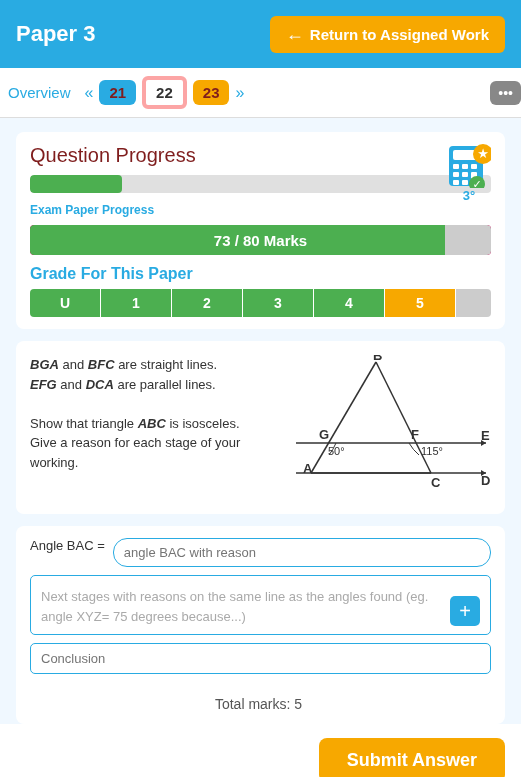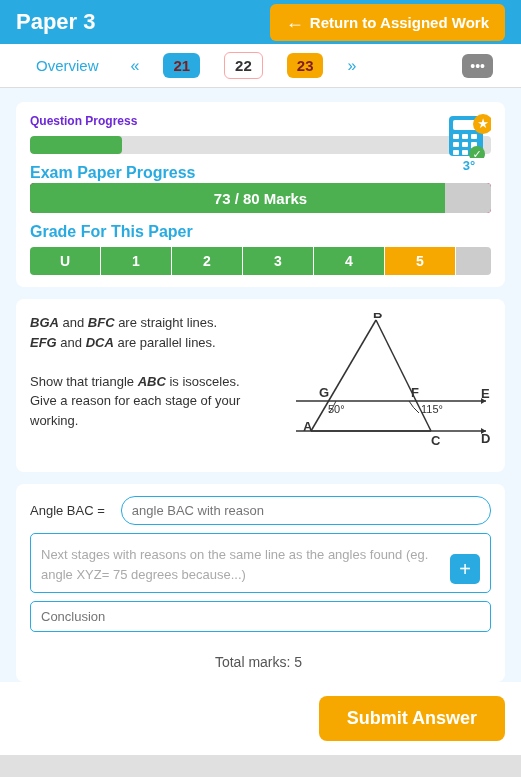--- a/index.html
+++ b/index.html
@@ -11,21 +11,21 @@
       overflow-x: hidden;
     }
 
     
     .header {
       background: #29abe2;
       display: flex;
       align-items: center;
       justify-content: space-between;
       padding: 10px 16px;
-      height: 44px;
+      height: 68px;
     }
     .header-title {
       color: white;
       font-size: 22px;
       font-weight: bold;
     }
     .return-btn {
       background: #f7a800;
       color: white;
       border: none;
@@ -40,22 +40,22 @@
     }
     .return-btn .arrow-icon {
       font-size: 18px;
     }
 
     
     .nav-bar {
       background: white;
       display: flex;
       align-items: center;
-      padding: 8px 28px;
-      gap: 24px;
+      padding: 8px 0;
+      gap: 6px;
       border-bottom: 1px solid #ddd;
     }
     .nav-overview {
       color: #29abe2;
       font-size: 15px;
       cursor: pointer;
       padding: 4px 8px;
     }
     .nav-chevron {
       color: #29abe2;
@@ -72,21 +72,21 @@
       cursor: pointer;
       min-width: 34px;
       text-align: center;
     }
     .nav-page.active {
       background: #29abe2;
     }
     .nav-page.inactive {
       background: white;
       color: #333;
-      border: 1px solid #fca5a5;
+      border: 4px solid #fca5a5;
       text-align: right;
     }
     .nav-page.highlight {
       background: #f7a800;
     }
     .nav-more {
       background: #888;
       color: white;
       border-radius: 6px;
       padding: 4px 8px;
@@ -104,43 +104,43 @@
 
     
     .progress-section {
       background: white;
       border-radius: 8px;
       padding: 12px 14px;
       margin-bottom: 12px;
       position: relative;
     }
     .progress-title {
-      color: #6d28d9;
-      font-size: 12px;
-      font-weight: bold;
+      color: #7f1d1d;
+      font-size: 20px;
+      font-weight: normal;
       margin-bottom: 8px;
     }
     .progress-bar-container {
       background: #e0e0e0;
       border-radius: 4px;
       height: 18px;
       margin-bottom: 10px;
       overflow: hidden;
     }
     .progress-bar-fill {
       background: #4caf50;
       height: 100%;
       border-radius: 4px;
       width: 20%;
     }
     .exam-progress-title {
       color: #29abe2;
-      font-size: 16px;
-      font-weight: bold;
-      margin-bottom: 1px;
+      font-size: 12px;
+      font-weight: bold;
+      margin-bottom: 8px;
     }
     .exam-bar-container {
       background: #be185d;
       border-radius: 4px;
       height: 30px;
       display: flex;
       align-items: center;
       justify-content: center;
       color: white;
       font-size: 15px;
@@ -237,22 +237,22 @@
 
     
     .answer-section {
       background: white;
       border-radius: 8px;
       padding: 12px 14px 12px 14px;
       margin-bottom: 0;
     }
     .angle-row {
       display: flex;
-      align-items: center;
-      gap: 16px;
+      align-items: flex-start;
+      gap: 8px;
       margin-bottom: 8px;
     }
     .angle-label {
       font-size: 13px;
       color: #333;
       white-space: nowrap;
     }
     .angle-input {
       flex: 1;
       border: 1.5px solid #29abe2;

